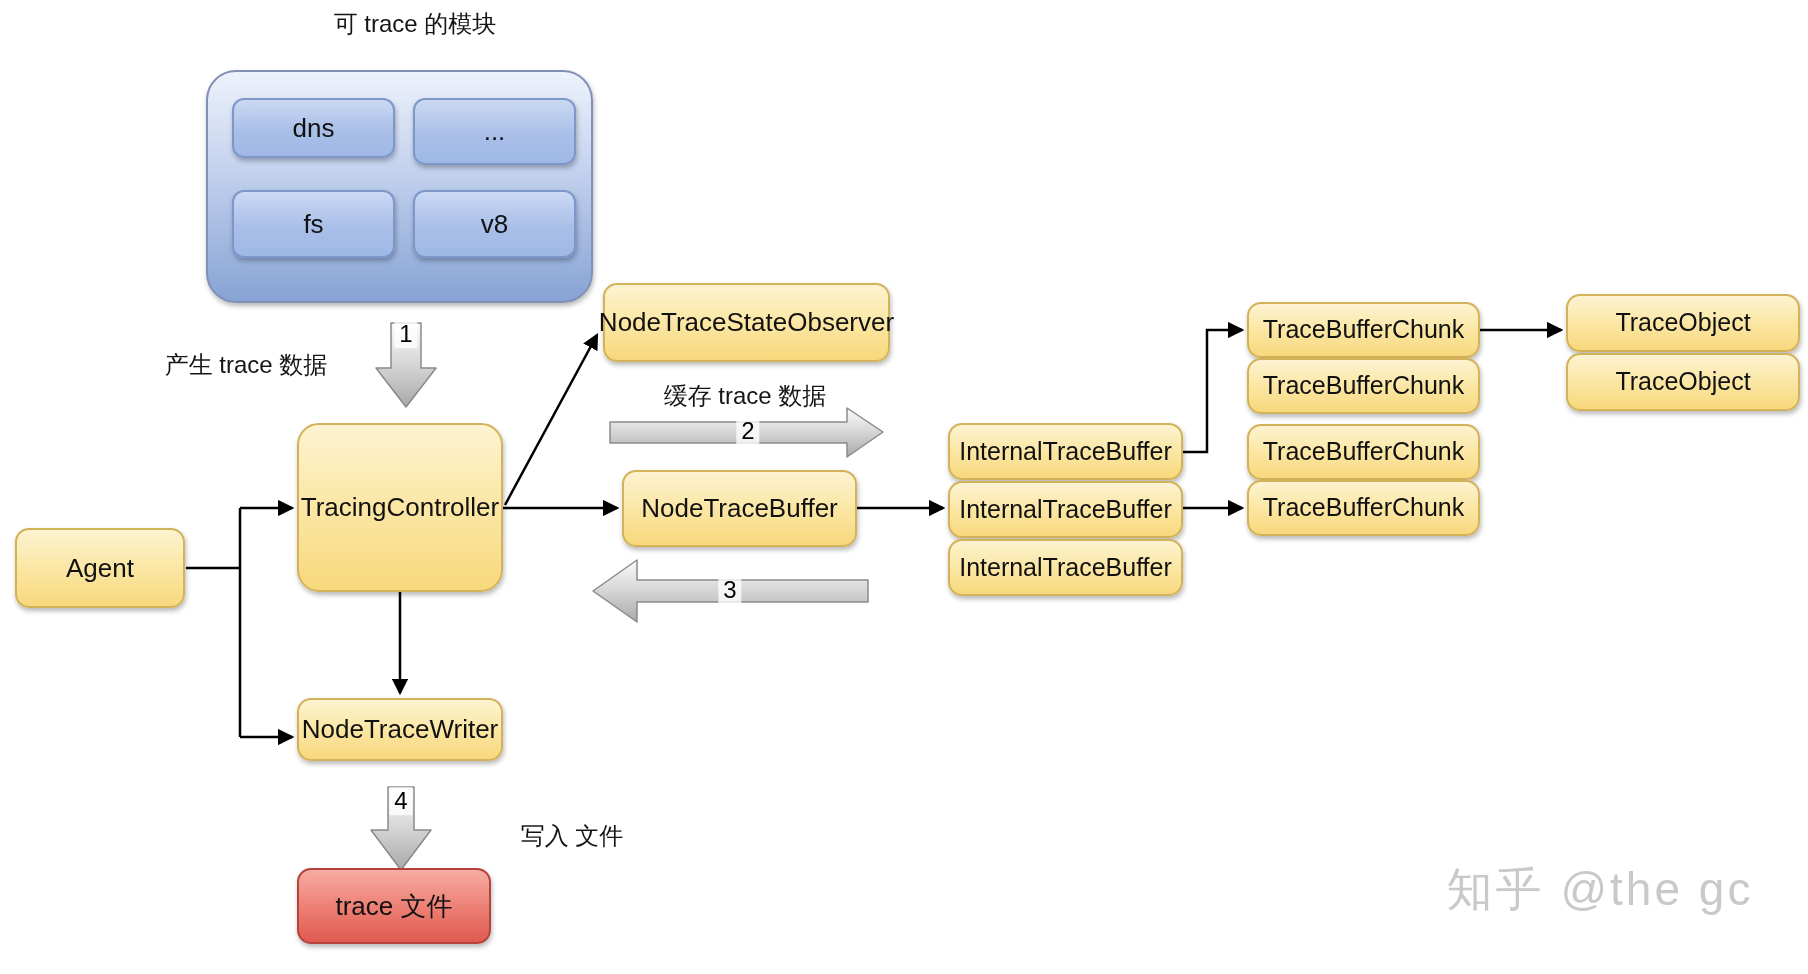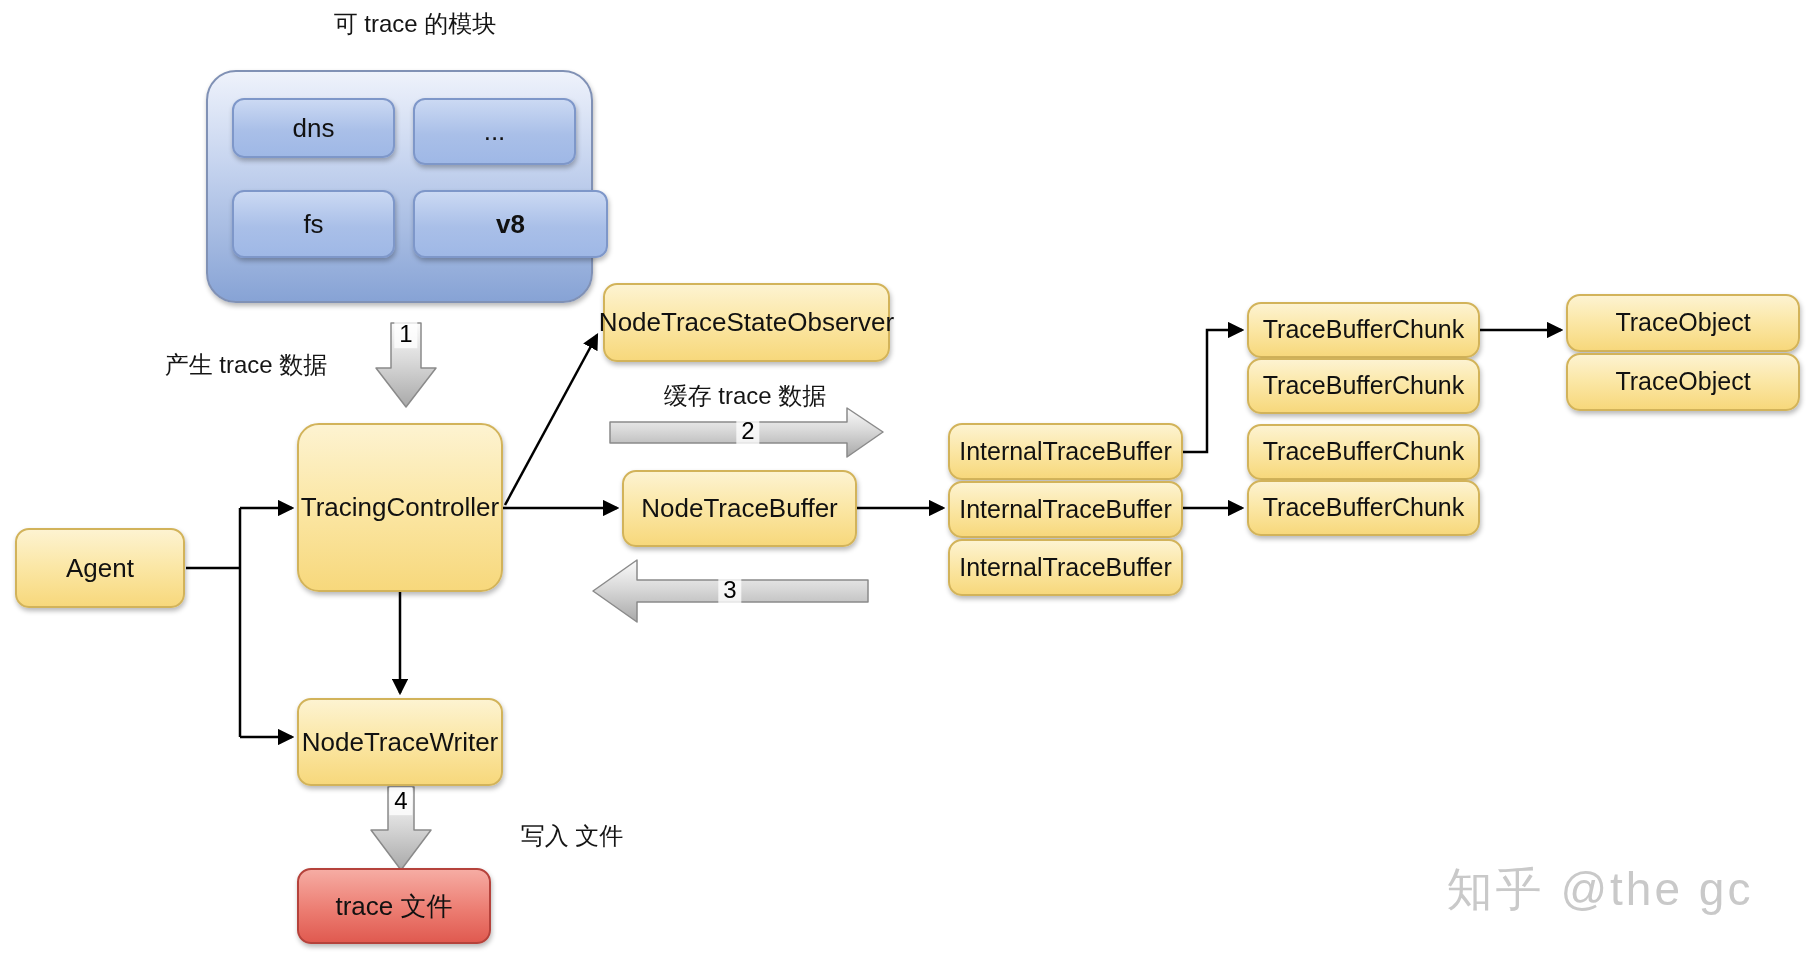--- a/index.html
+++ b/index.html
@@ -81,27 +81,27 @@
     <polygon points="868,580 637,580 637,560 593,591 637,622 637,602 868,602" fill="url(#fatgrad)" stroke="#8a8a8a" stroke-width="1.5" stroke-linejoin="round"></polygon>
     <polygon points="388,787 414,787 414,830 431,830 401,870 371,830 388,830" fill="url(#fatgrad)" stroke="#8a8a8a" stroke-width="1.5" stroke-linejoin="round"></polygon>
   </svg>
 
   <div class="anno title-text" style="left:415px;top:24px;">可 trace 的模块</div>
 
   <div class="box blue-outer" style="left:206px;top:70px;width:387px;height:233px;"></div>
   <div class="box blue-inner" style="left:232px;top:98px;width:163px;height:60px;">dns</div>
   <div class="box blue-inner" style="left:413px;top:98px;width:163px;height:67px;">...</div>
   <div class="box blue-inner" style="left:232px;top:190px;width:163px;height:68px;">fs</div>
-  <div class="box blue-inner" style="left:413px;top:190px;width:195px;height:68px;font-weight:bold;">v8</div>
+  <div class="box blue-inner" style="left:413px;top:190px;width:163px;height:68px;">v8</div>
 
   <div class="box yellow" style="left:15px;top:528px;width:170px;height:80px;">Agent</div>
   <div class="box yellow" style="left:297px;top:423px;width:206px;height:169px;border-radius:22px;">TracingController</div>
   <div class="box yellow" style="left:603px;top:283px;width:287px;height:79px;">NodeTraceStateObserver</div>
   <div class="box yellow" style="left:622px;top:470px;width:235px;height:77px;">NodeTraceBuffer</div>
-  <div class="box yellow" style="left:297px;top:698px;width:206px;height:88px;">NodeTraceWriter</div>
+  <div class="box yellow" style="left:297px;top:698px;width:206px;height:63px;">NodeTraceWriter</div>
   <div class="box red" style="left:297px;top:868px;width:194px;height:76px;">trace 文件</div>
 
   <div class="box yellow" style="left:948px;top:423px;width:235px;height:57px;font-size:25px;">InternalTraceBuffer</div>
   <div class="box yellow" style="left:948px;top:481px;width:235px;height:57px;font-size:25px;">InternalTraceBuffer</div>
   <div class="box yellow" style="left:948px;top:539px;width:235px;height:57px;font-size:25px;">InternalTraceBuffer</div>
 
   <div class="box yellow" style="left:1247px;top:302px;width:233px;height:56px;font-size:25px;">TraceBufferChunk</div>
   <div class="box yellow" style="left:1247px;top:358px;width:233px;height:56px;font-size:25px;">TraceBufferChunk</div>
   <div class="box yellow" style="left:1247px;top:424px;width:233px;height:56px;font-size:25px;">TraceBufferChunk</div>
   <div class="box yellow" style="left:1247px;top:480px;width:233px;height:56px;font-size:25px;">TraceBufferChunk</div>

